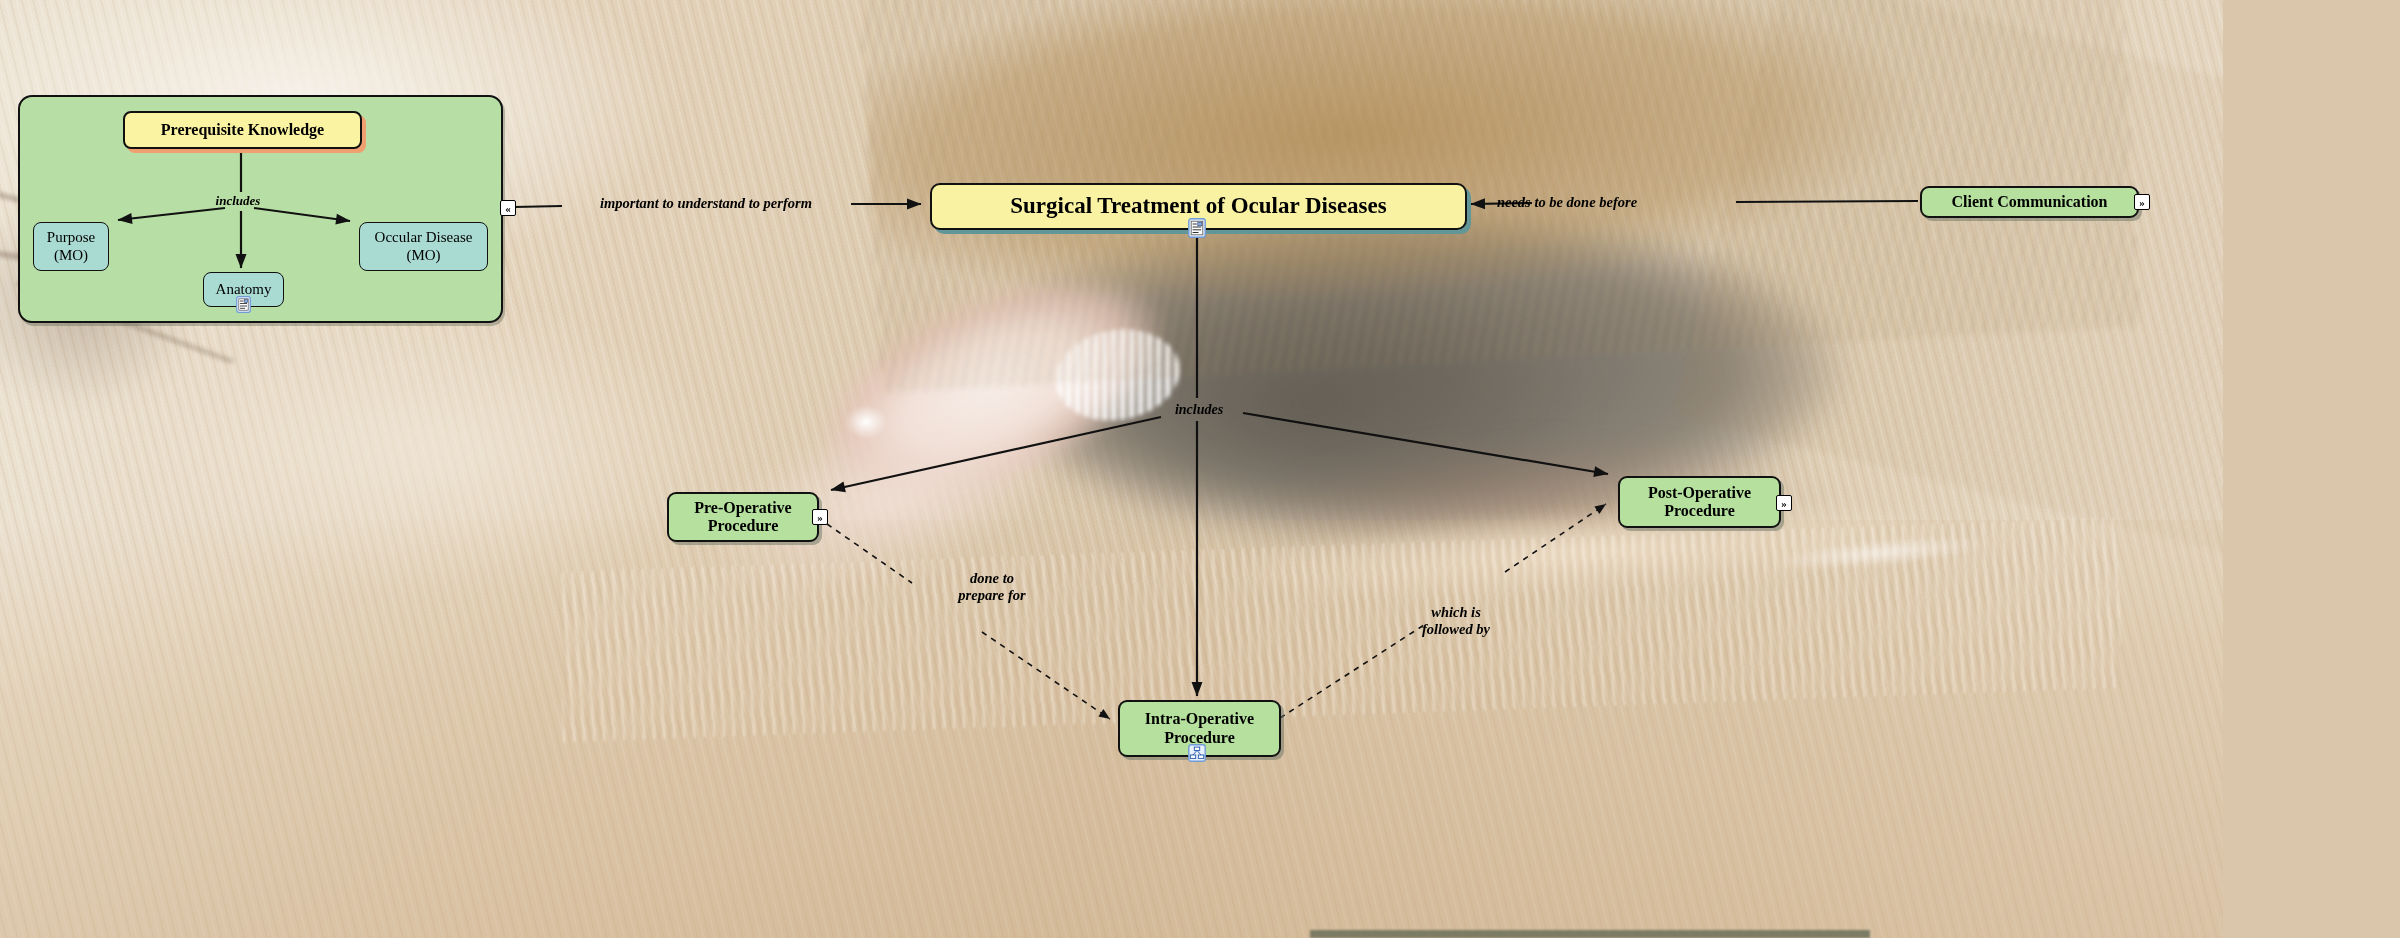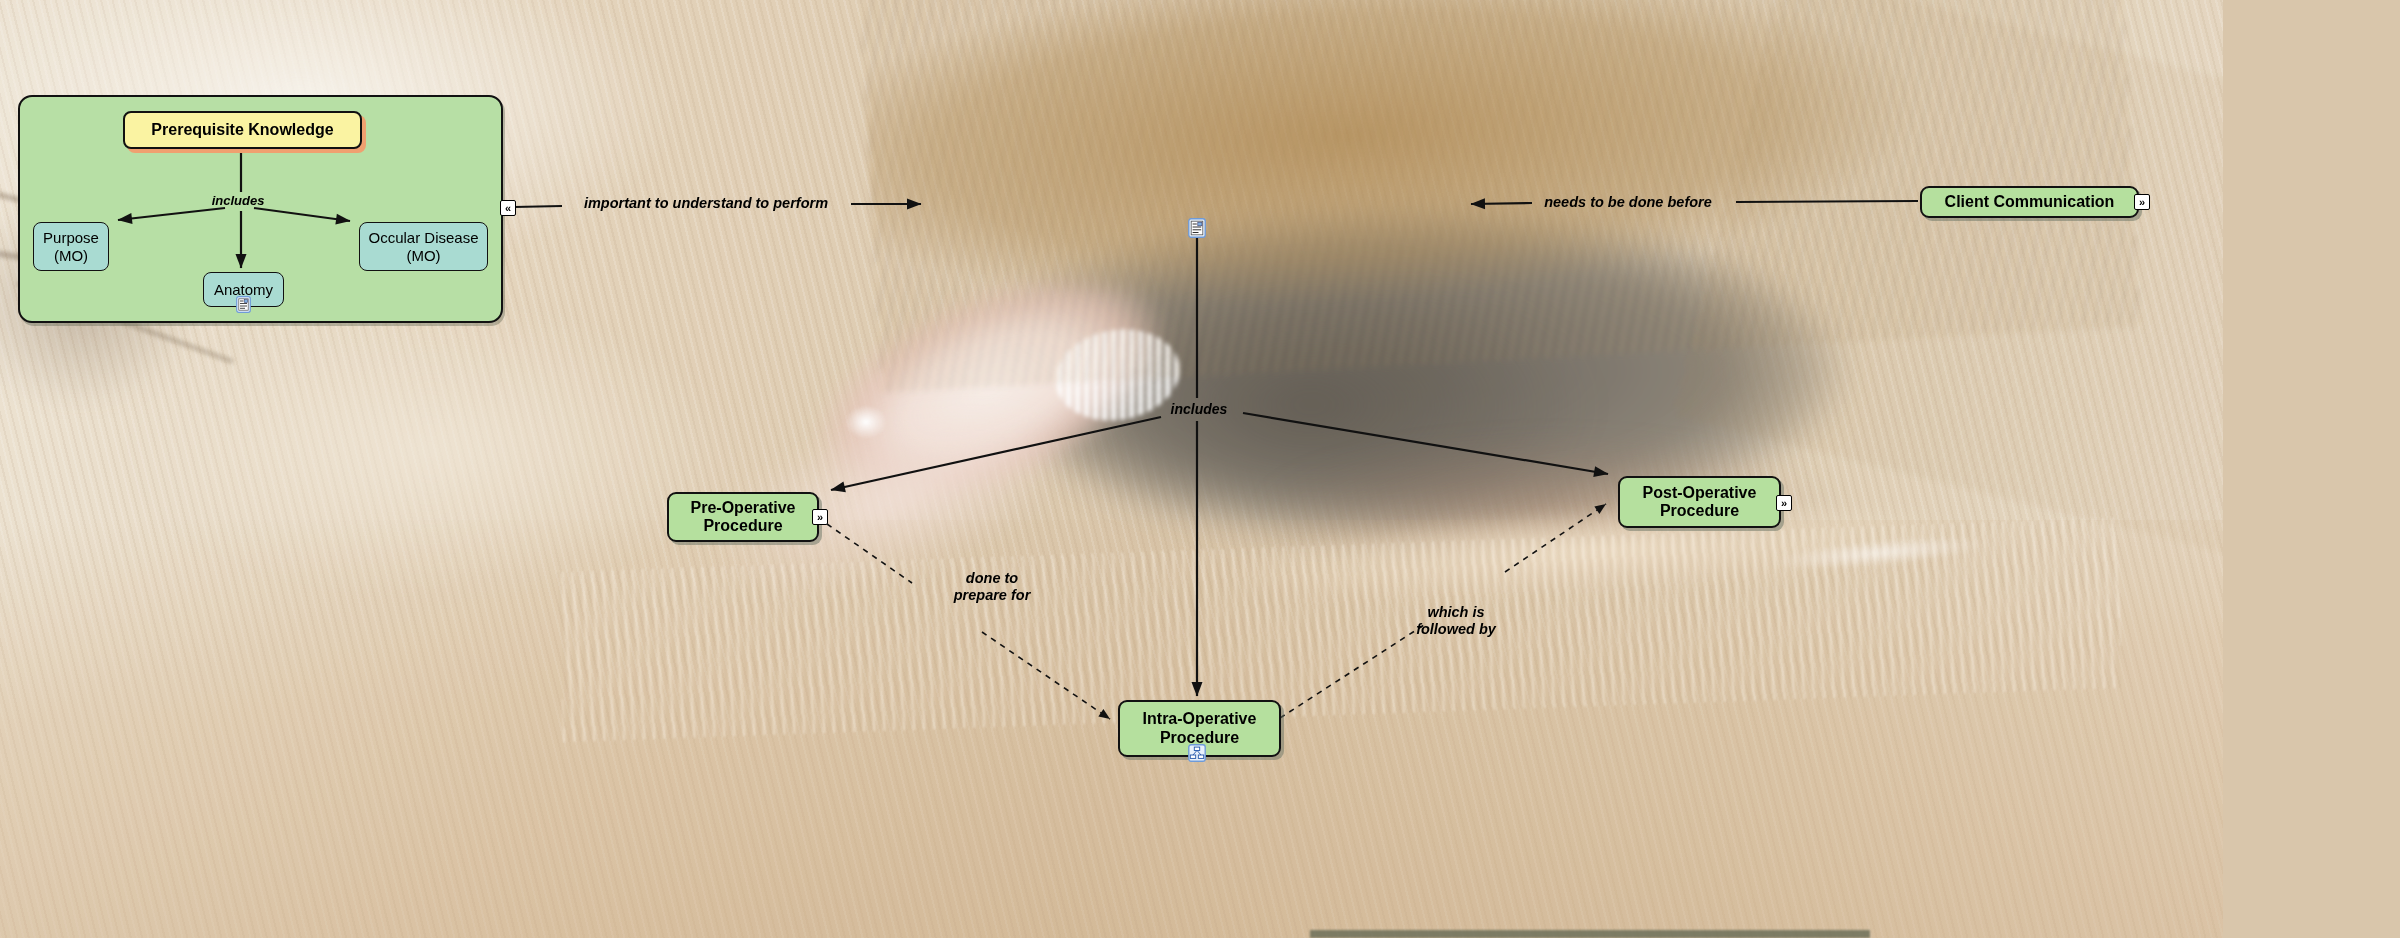--- a/index.html
+++ b/index.html
@@ -1,17 +1,17 @@
 <!DOCTYPE html>
 <html><head>
 <meta charset="utf-8">
 <style>
   html,body{margin:0;padding:0;background:#d9c6ab;}
   .stage{position:relative;width:2223px;height:938px;overflow:hidden;
-         font-family:Liberation Sans, sans-serif;}
+         font-family:Liberation Serif, serif;}
   .abs{position:absolute;}
   
   .bg,.bg div{position:absolute;pointer-events:none;}
   .bg{inset:0;}
   .bg-base{inset:0;background:linear-gradient(100deg,#eadfcc 0%,#decaad 28%,#d3bd9d 52%,#d9c6a8 78%,#e4d4bd 100%);}
   .bg-tex{inset:0;background:repeating-linear-gradient(76deg,rgba(255,255,255,.16) 0 2px,rgba(255,255,255,0) 2px 5px,rgba(148,112,72,.10) 5px 7px,rgba(148,112,72,0) 7px 11px);}
   .bg-topleft{left:-80px;top:-60px;width:760px;height:340px;background:radial-gradient(closest-side,rgba(247,243,235,.95),rgba(247,243,235,0));filter:blur(6px);}
   .bg-midleft{left:120px;top:300px;width:620px;height:300px;background:radial-gradient(closest-side,rgba(240,230,213,.7),rgba(240,230,213,0));filter:blur(8px);}
   .bg-browpatch{left:-40px;top:190px;width:240px;height:220px;background:radial-gradient(closest-side,rgba(105,82,58,.35),rgba(105,82,58,0));filter:blur(10px);}
   .bg-brow1{left:-20px;top:225px;width:300px;height:5px;transform:rotate(14deg);background:rgba(100,75,50,.45);filter:blur(2px);}
@@ -142,20 +142,23 @@
   <svg class="res-icon" style="left:236px;top:296px;" width="15" height="17" viewBox="0 0 15 17">
     <rect x="0.7" y="0.7" width="13.6" height="15.6" rx="2" fill="#e8f1fc" stroke="#6f9bd8" stroke-width="1.2"></rect>
     <rect x="2.8" y="2.8" width="9.4" height="11.4" fill="#fff" stroke="#555" stroke-width="0.7"></rect>
     <rect x="8.2" y="3.6" width="3.4" height="3" fill="#7fb0e0" stroke="#336" stroke-width="0.5"></rect>
     <line x1="4" y1="5" x2="7.5" y2="5" stroke="#333" stroke-width="0.9"></line>
     <line x1="4" y1="7.5" x2="11" y2="7.5" stroke="#333" stroke-width="0.9"></line>
     <line x1="4" y1="10" x2="11" y2="10" stroke="#333" stroke-width="0.9"></line>
     <line x1="4" y1="12.3" x2="9" y2="12.3" stroke="#333" stroke-width="0.9"></line>
   </svg>
 
+  <div class="node title-node">
+    <span>Surgical Treatment of Ocular Diseases</span>
+  </div>
   <svg class="res-icon" style="left:1188px;top:218px;" width="18" height="20" viewBox="0 0 18 20">
     <rect x="0.8" y="0.8" width="16.4" height="18.4" rx="2.2" fill="#e8f1fc" stroke="#6f9bd8" stroke-width="1.4"></rect>
     <rect x="3.2" y="3.2" width="11.6" height="13.6" fill="#fff" stroke="#555" stroke-width="0.8"></rect>
     <rect x="9.8" y="4.2" width="4.2" height="3.6" fill="#7fb0e0" stroke="#336" stroke-width="0.6"></rect>
     <line x1="4.6" y1="6" x2="8.8" y2="6" stroke="#333"></line>
     <line x1="4.6" y1="9" x2="13.2" y2="9" stroke="#333"></line>
     <line x1="4.6" y1="11.8" x2="13.2" y2="11.8" stroke="#333"></line>
     <line x1="4.6" y1="14.5" x2="10.5" y2="14.5" stroke="#333"></line>
   </svg>
 
@@ -182,21 +185,21 @@
     <rect x="10.3" y="11" width="5.4" height="3.4" fill="#fff" stroke="#2255aa" stroke-width="0.9"></rect>
   </svg>
 
   <div class="node opnode postop">
     <span>Post-Operative</span>
     <span>Procedure</span>
   </div>
   <div class="chev" style="left:1776px;top:495px;">»</div>
 
   <div class="link-label" style="left:706px;top:203px;">important to understand to perform</div>
-  <div class="link-label" style="left:1628px;top:202px;">needs to be done before</div>
+  <div class="link-label" style="left:1567px;top:202px;">needs to be done before</div>
   <div class="link-label lbl-md" style="left:1199px;top:410px;">includes</div>
   <div class="link-label" style="left:948px;top:587px;margin-left:44px;">
     <div>done to</div>
     <div>prepare for</div>
   </div>
   <div class="link-label" style="left:1456px;top:621px;">
     <div>which is</div>
     <div>followed by</div>
   </div>
 

